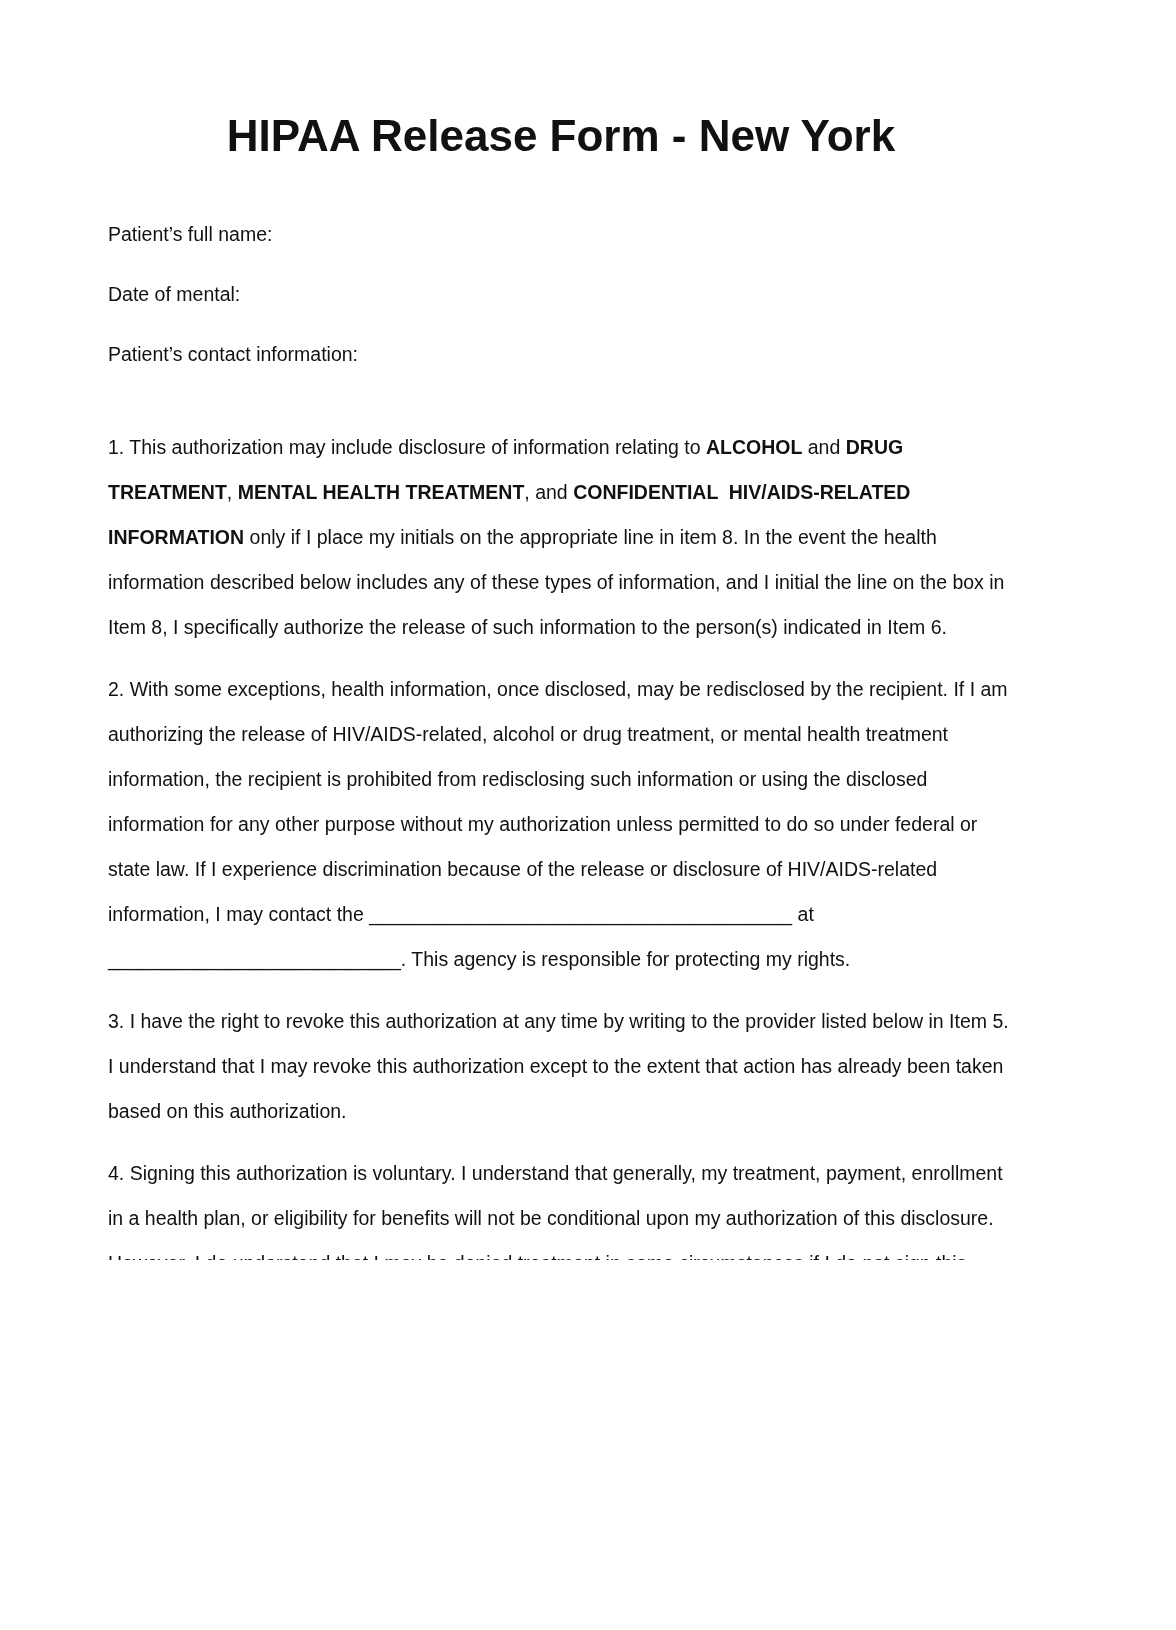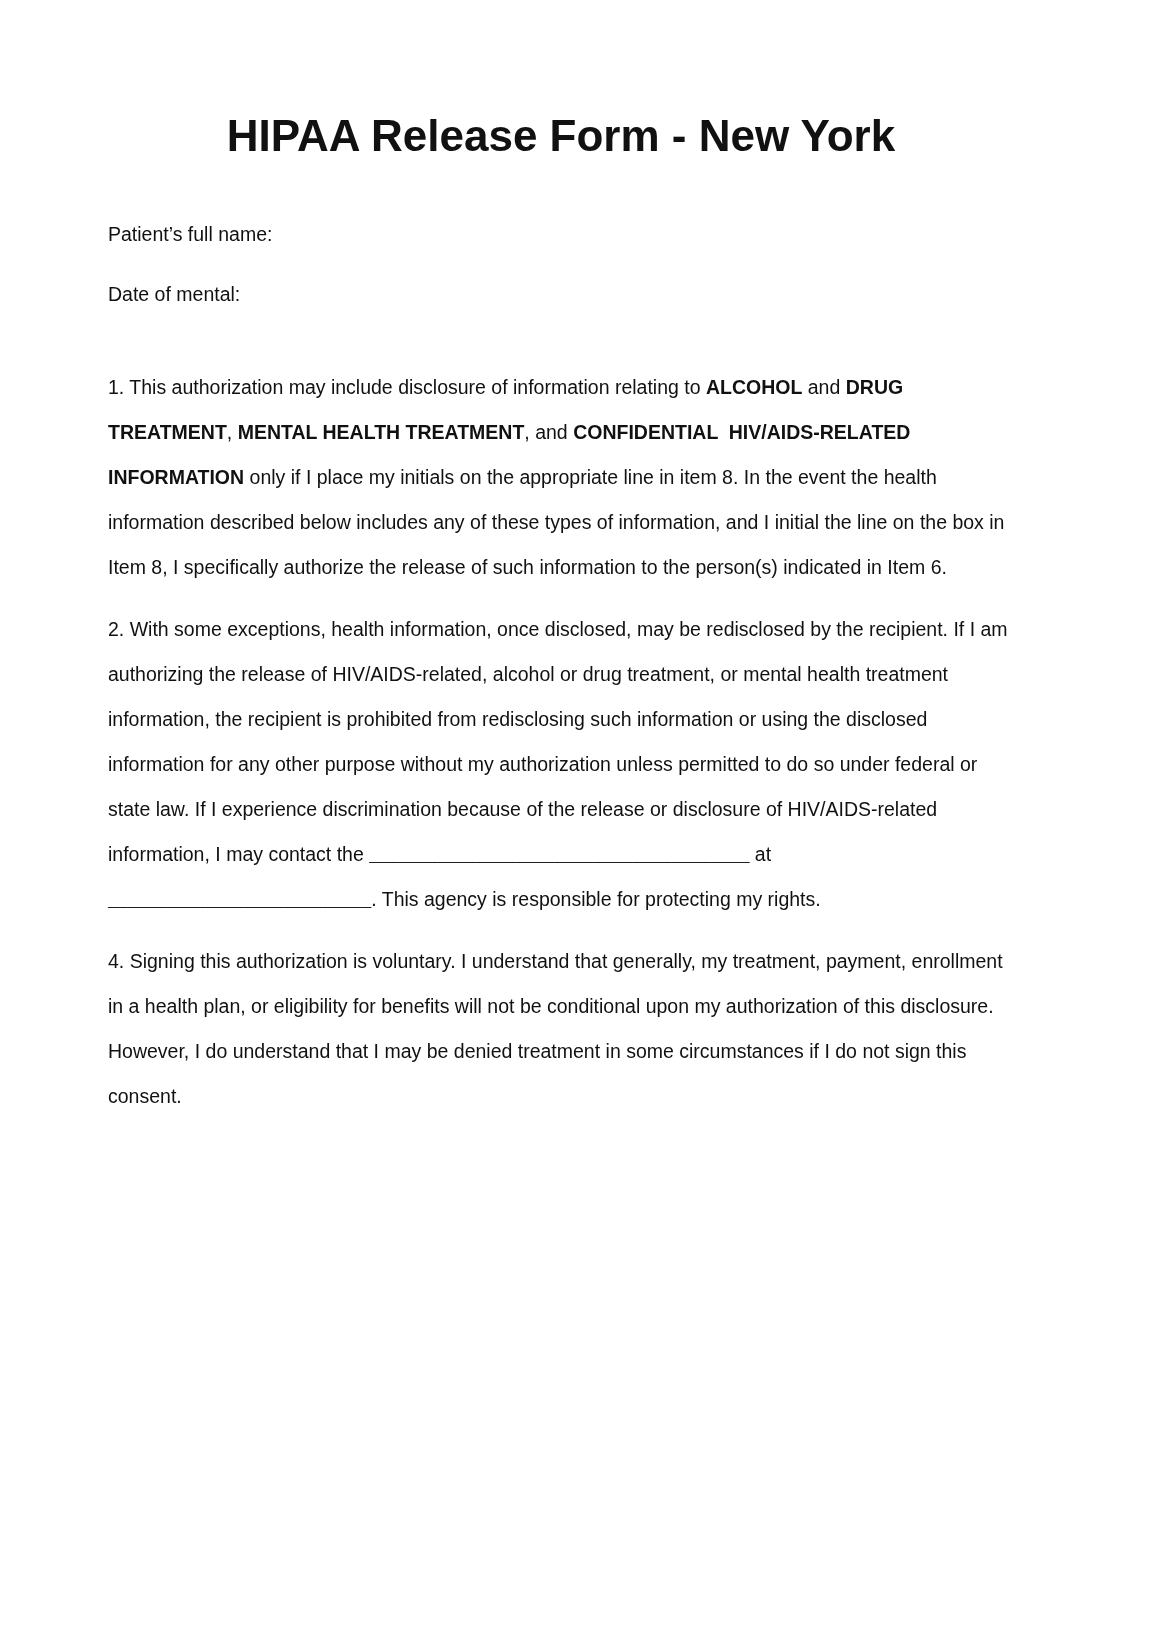--- a/index.html
+++ b/index.html
@@ -40,36 +40,37 @@
     line-height: 45px;
     font-weight: 400;
     margin: 0 0 17px 0;
     white-space: pre-wrap;
   }
   .bold-seg {
     font-weight: 700;
   }
   .blank-line {
     letter-spacing: 0;
-    font-family: Liberation Serif, serif;
   }
 </style>
 </head>
 <body>
 
 <div class="page">
 
   <h1 class="doc-title">HIPAA Release Form - New York</h1>
 
   <div class="fields">
     <p class="field-label">Patient’s full name:</p>
     <p class="field-label">Date of mental:</p>
+    <p class="field-label">Patient’s contact information:</p>
   </div>
 
 
   <p class="para"><span>1. This authorization may include disclosure of information relating to </span><span class="bold-seg">ALCOHOL</span><span> and </span><span class="bold-seg">DRUG TREATMENT</span><span>, </span><span class="bold-seg">MENTAL HEALTH TREATMENT</span><span>, and </span><span class="bold-seg">CONFIDENTIAL  HIV/AIDS-RELATED INFORMATION</span><span> only if I place my initials on the appropriate line in item 8. In the event the health information described below includes any of these types of information, and I initial the line on the box in Item 8, I specifically authorize the release of such information to the person(s) indicated in Item 6.</span></p>
 
   <p class="para"><span>2. With some exceptions, health information, once disclosed, may be redisclosed by the recipient. If I am authorizing the release of HIV/AIDS-related, alcohol or drug treatment, or mental health treatment information, the recipient is prohibited from redisclosing such information or using the disclosed information for any other purpose without my authorization unless permitted to do so under federal or state law. If I experience discrimination because of the release or disclosure of HIV/AIDS-related information, I may contact the </span><span class="blank-line">_______________________________________</span><span> at </span><span class="blank-line">___________________________</span><span>. This agency is responsible for protecting my rights.</span></p>
 
+  <p class="para">3. I have the right to revoke this authorization at any time by writing to the provider listed below in Item 5. I understand that I may revoke this authorization except to the extent that action has already been taken based on this authorization.</p>
 
   <p class="para">4. Signing this authorization is voluntary. I understand that generally, my treatment, payment, enrollment in a health plan, or eligibility for benefits will not be conditional upon my authorization of this disclosure. However, I do understand that I may be denied treatment in some circumstances if I do not sign this consent.</p>
 
 </div>
 
 </body></html>

